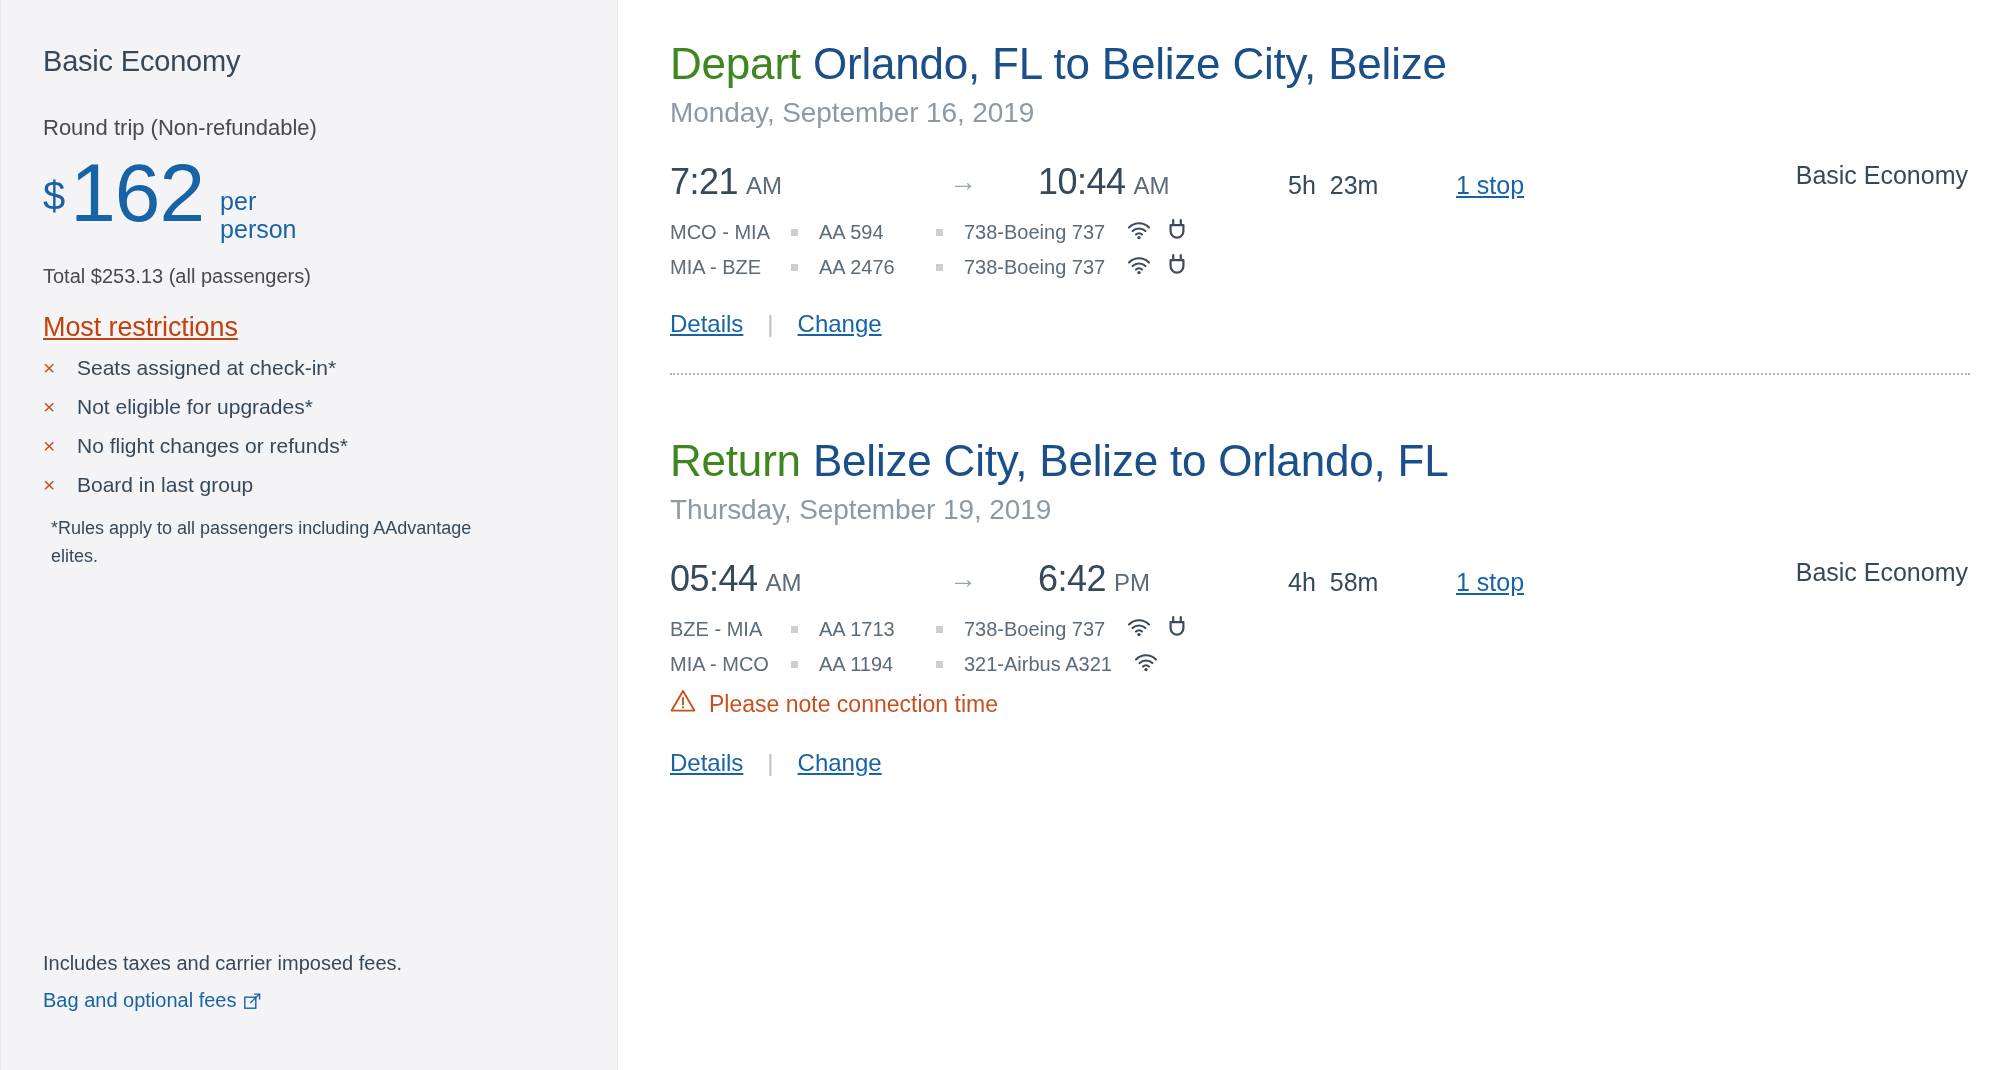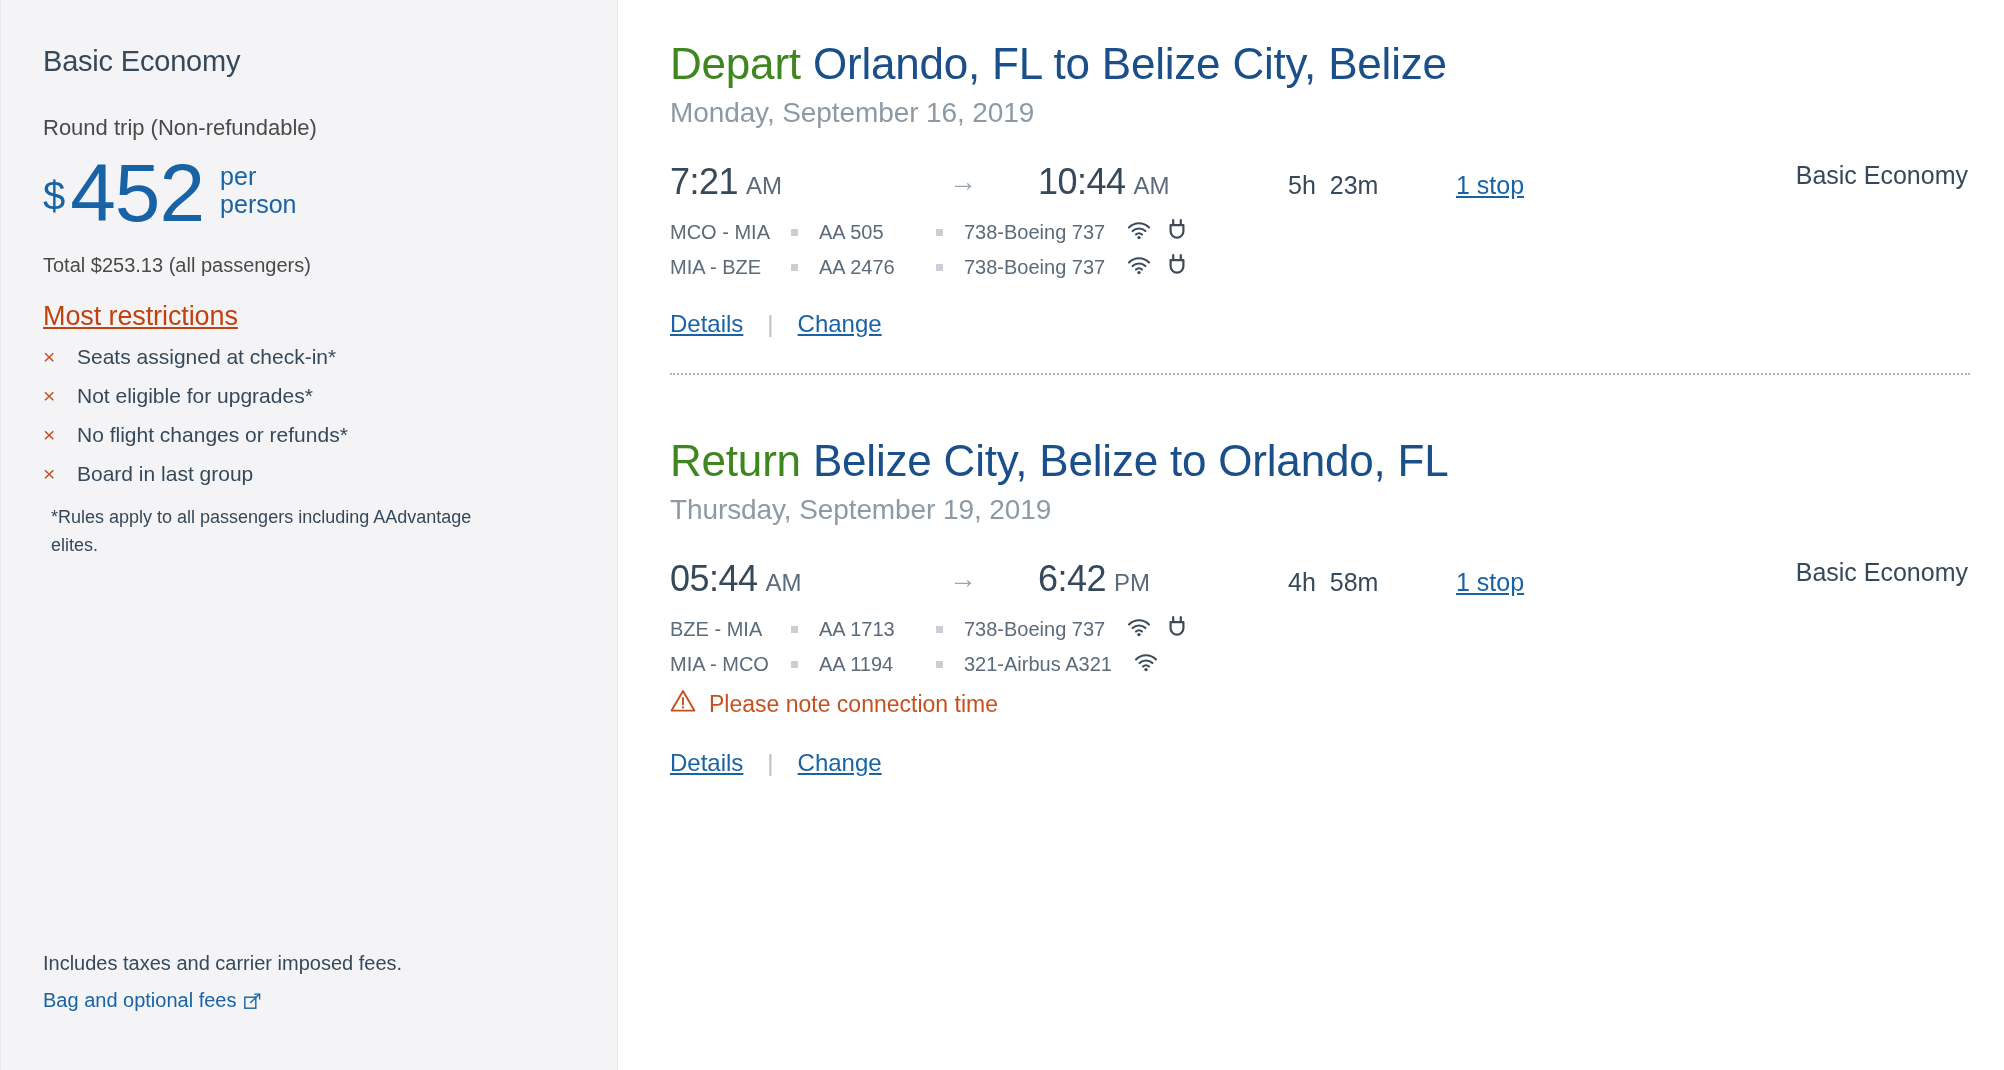--- a/index.html
+++ b/index.html
@@ -61,21 +61,21 @@
   .price-amount {
     font-size: 82px;
     line-height: 0.95;
     font-weight: 300;
     letter-spacing: -1px;
     margin-left: 5px;
     color: #1863a6;
   }
   .price-per {
     margin-left: 16px;
-    margin-top: 8px;
+    margin-top: 33px;
     font-size: 25px;
     line-height: 1.12;
     font-weight: 400;
     color: #1863a6;
   }
   .total-line {
     margin-top: 22px;
     font-size: 20px;
     color: #4a4a4a;
   }
@@ -270,21 +270,21 @@
 <div class="page">
 
   <aside class="sidebar">
 
     <div class="fare-name">Basic Economy</div>
 
     <div class="trip-type">Round trip (Non-refundable)</div>
 
     <div class="price-row">
       <span class="price-currency">$</span>
-      <span class="price-amount">452</span>
+      <span class="price-amount">162</span>
       <span class="price-per">
         <span>per</span><br>
         <span>person</span>
       </span>
     </div>
 
     <div class="total-line">Total $253.13 (all passengers)</div>
 
 
     <div class="restrictions-title">Most restrictions</div>
@@ -349,21 +349,21 @@
           <span>5h</span><span class="dur-m">23m</span>
         </span>
         <span class="stops-link">1 stop</span>
         <span class="cabin-name cabin-abs">Basic Economy</span>
       </div>
 
       <div class="segments">
         <div class="segment">
           <span class="seg-route">MCO - MIA</span>
           <span class="seg-sep"></span>
-          <span class="seg-flight">AA 505</span>
+          <span class="seg-flight">AA 594</span>
           <span class="seg-sep"></span>
           <span class="seg-equip">738-Boeing 737</span>
           <span class="amen-icons">
             <span class="amen-icon">
               <svg width="24" height="20" viewBox="0 0 24 20" fill="none" xmlns="http://www.w3.org/2000/svg">
                 <path d="M2 7.4 A14 14 0 0 1 22 7.4" stroke="#3d4b5a" stroke-width="2.1" fill="none" stroke-linecap="round"></path>
                 <path d="M5.6 11.1 A9 9 0 0 1 18.4 11.1" stroke="#3d4b5a" stroke-width="2.1" fill="none" stroke-linecap="round"></path>
                 <path d="M9 14.6 A4.3 4.3 0 0 1 15 14.6" stroke="#3d4b5a" stroke-width="2.1" fill="none" stroke-linecap="round"></path>
                 <circle cx="12" cy="17.6" r="1.7" fill="#3d4b5a"></circle>
               </svg>

